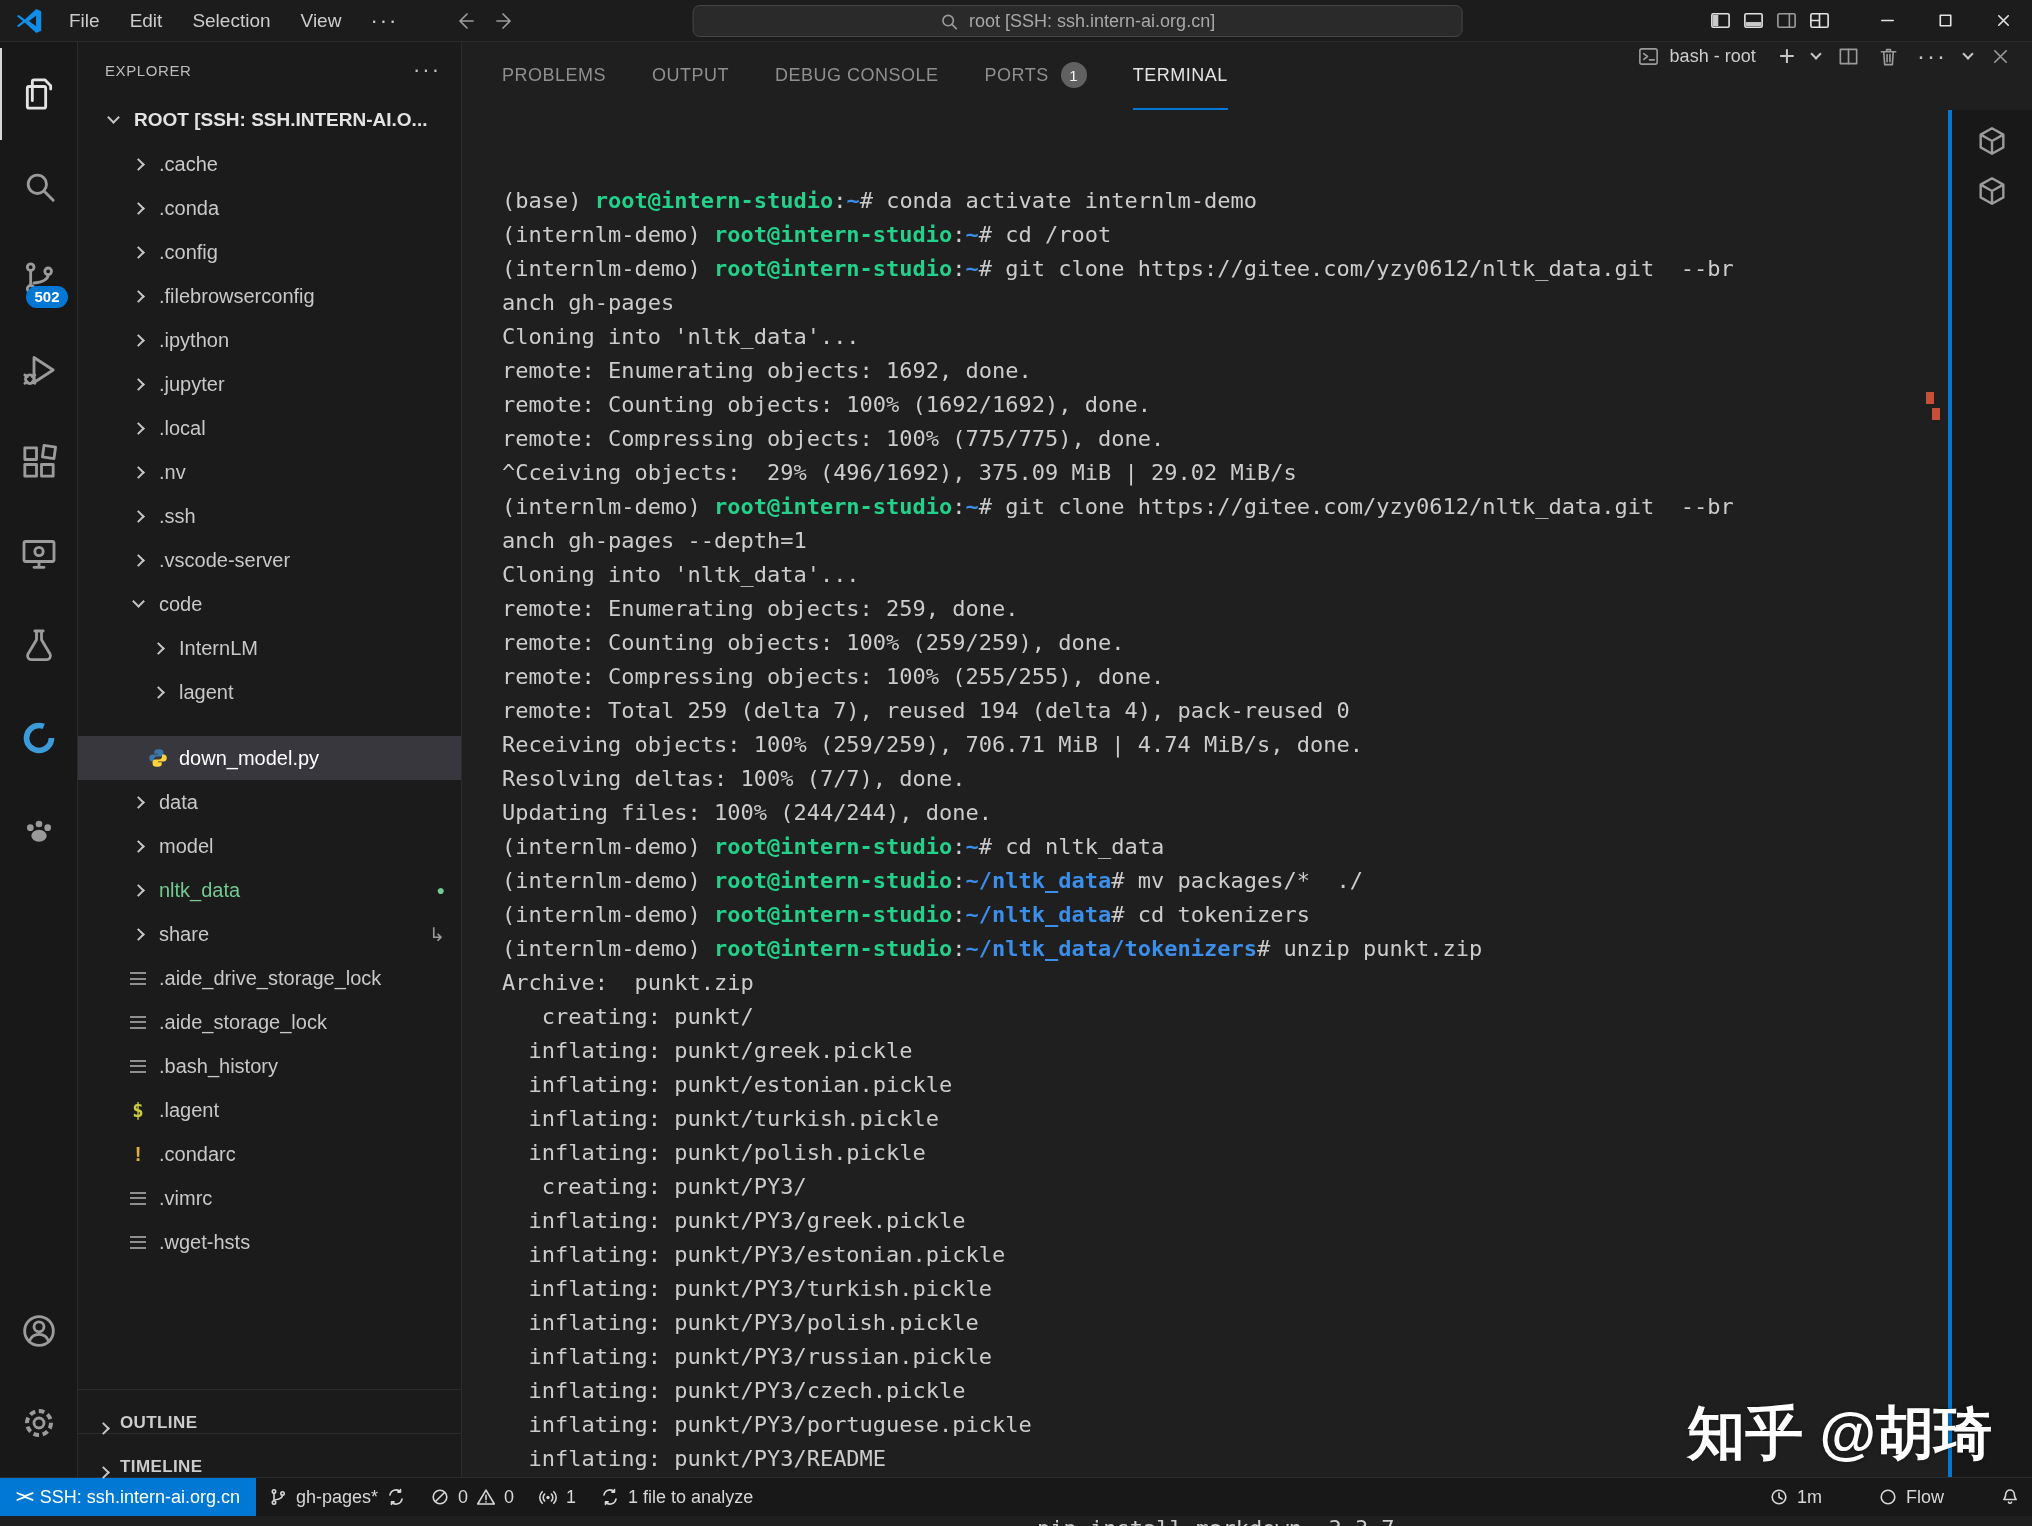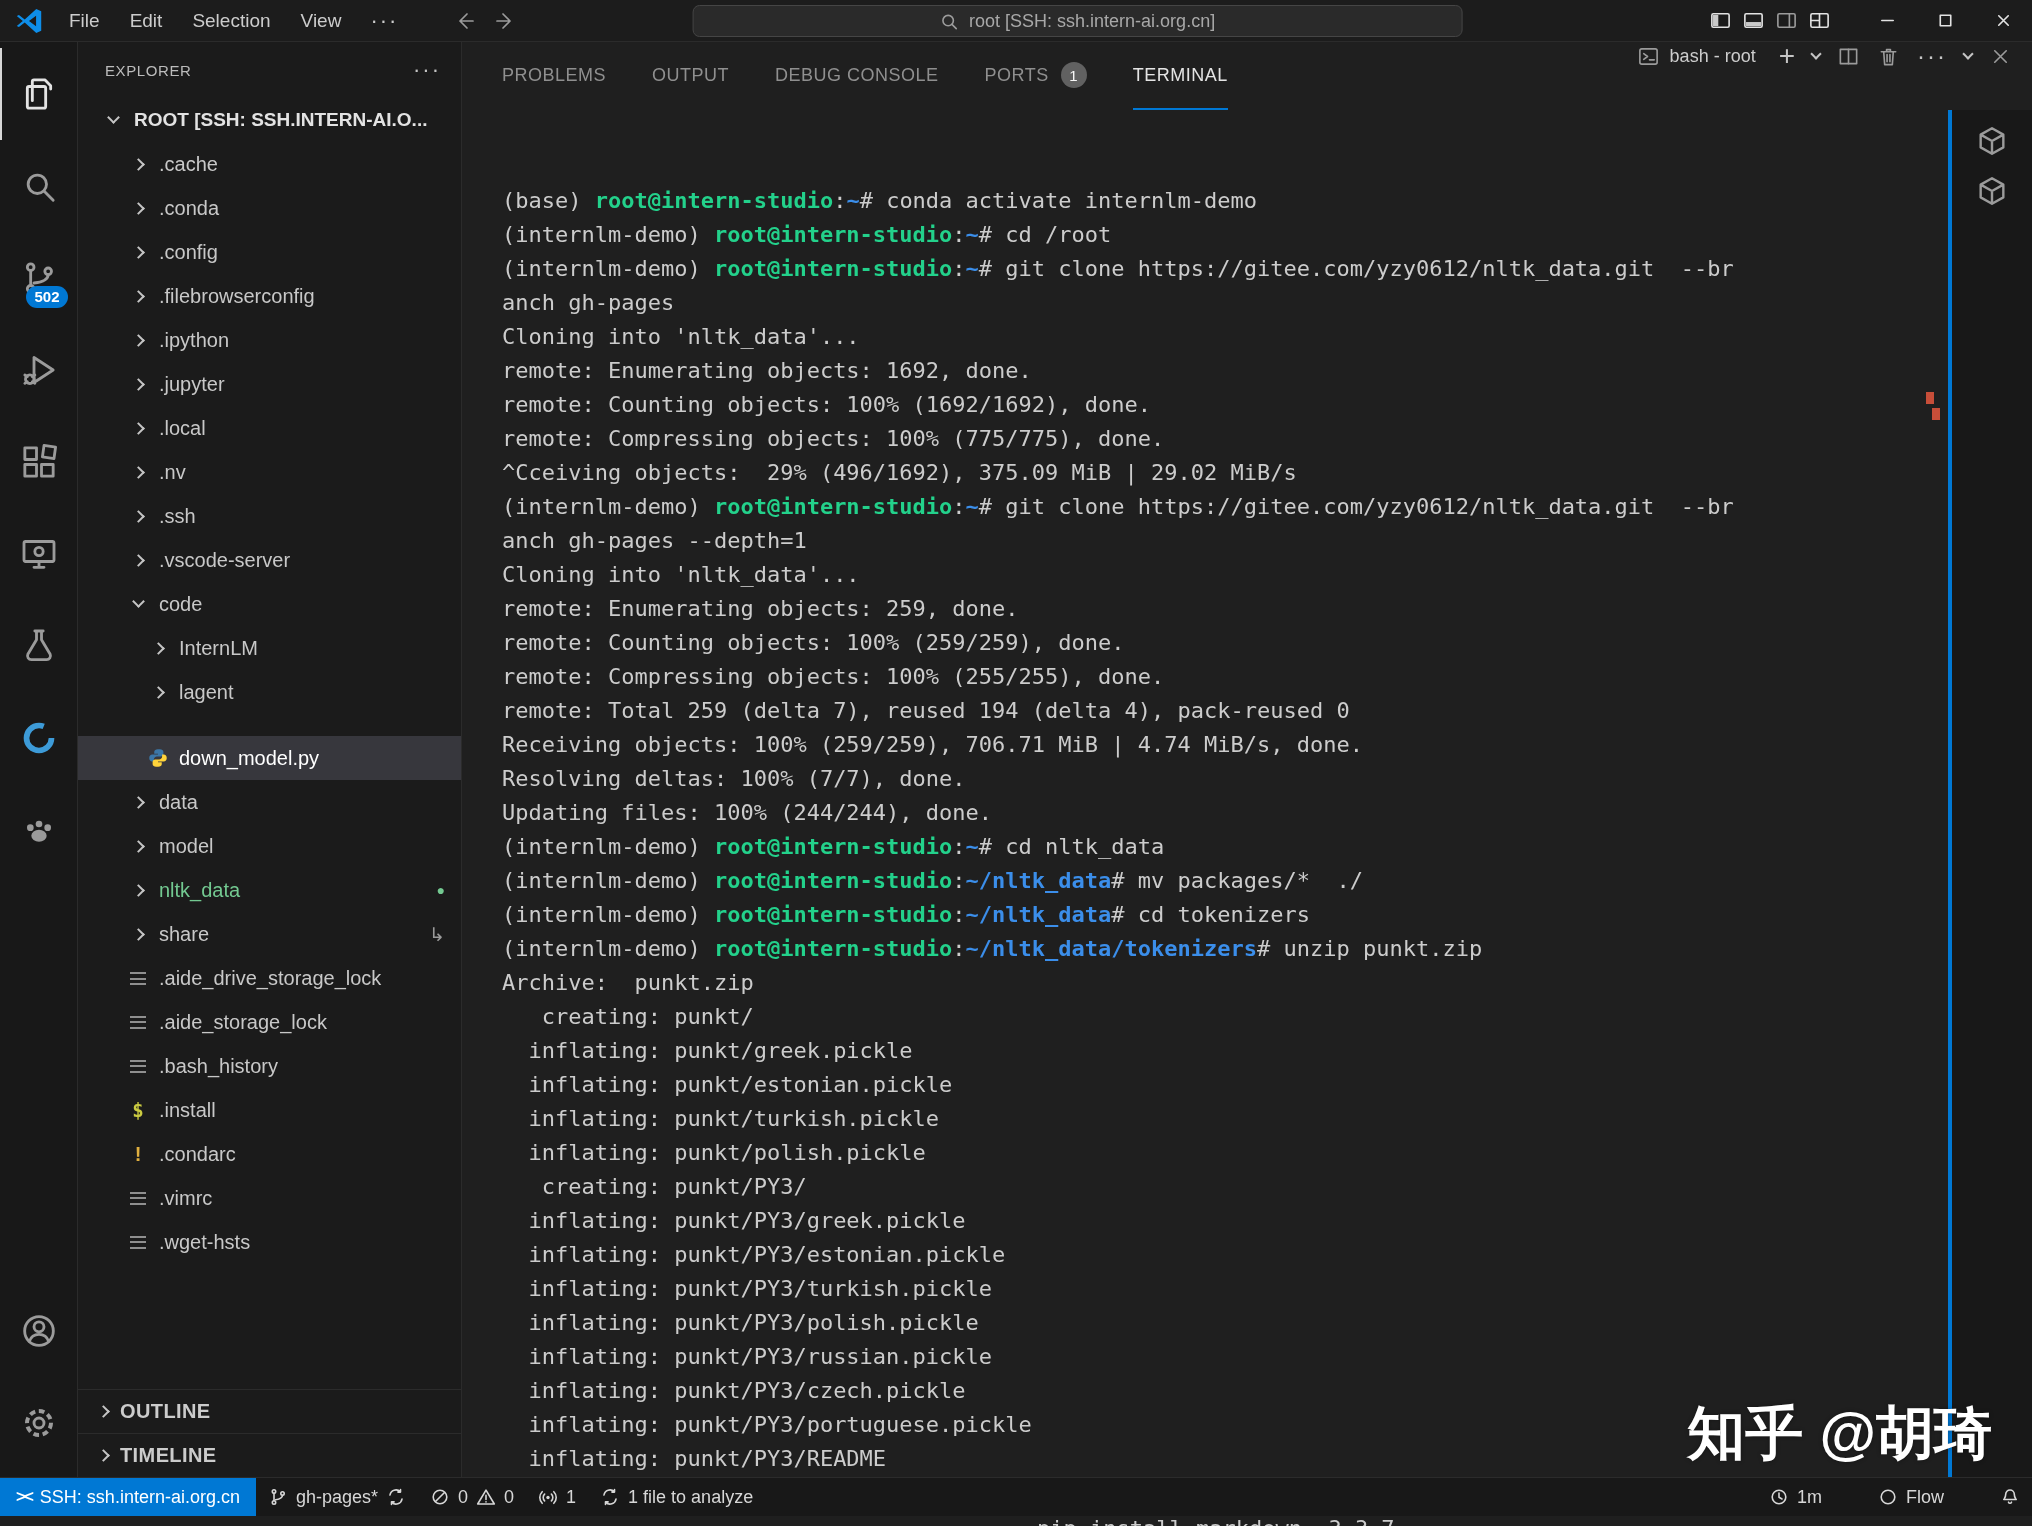--- a/index.html
+++ b/index.html
@@ -55,22 +55,22 @@
   .trail { margin-left:auto; margin-right:16px; }
   .trail.dot { color:#73c991; font-size:14px; }
   .trail.sym { color:#9a9a9a; font-size:19px; }
   .chev { display:inline-block; width:9px; height:9px; border-right:2px solid #c5c5c5;
           border-bottom:2px solid #c5c5c5; transform:rotate(-45deg); }
   .chev.down { transform:rotate(45deg); margin-top:-5px; }
   .fi-config { width:16px; height:13px; background:repeating-linear-gradient(to bottom,#8f8f8f 0 2px,transparent 2px 5.5px); }
   .fi-shell { color:#cbcb41; font-weight:bold; font-size:19px; font-family:"DejaVu Sans Mono",monospace; }
   .fi-bang { color:#e0af3f; font-weight:bold; font-size:20px; }
   .py-icon { width:20px; height:20px; }
-  .side-section { height:44px; display:flex; align-items:center; gap:12px; padding-left:21px;
-                  border-top:1px solid #2b2b2b; font-size:20px; font-weight:bold; color:#cccccc;
+  .side-section { height:44px; display:flex; align-items:flex-end; gap:12px; padding-left:21px;
+                  border-top:1px solid #2b2b2b; font-size:17px; font-weight:bold; color:#cccccc;
                   letter-spacing:.4px; cursor:pointer; flex:0 0 auto; }
 
   
   .main { flex:1 1 auto; background:#1f1f1f; display:flex; flex-direction:column; min-width:0; position:relative; }
   .panel-header { height:68px; display:flex; align-items:flex-start; padding:0 20px 0 40px; flex:0 0 auto; }
   .panel-tabs { display:flex; gap:46px; height:100%; }
   .panel-tab { font-size:18px; letter-spacing:.5px; color:#8f8f8f; display:flex; align-items:center;
                gap:12px; cursor:pointer; border-bottom:2px solid transparent; height:100%; }
   .panel-tab.active { color:#e4e4e4; border-bottom-color:#0078d4; }
   .tab-badge { background:#616161; color:#f8f8f8; font-size:15px; min-width:26px; height:26px;
@@ -404,21 +404,21 @@
           <div class="tree-row" style="padding-left: 46px;">
             <span class="tree-icon">
               <span class="fi-config"></span>
             </span>
             <span class="tree-label">.bash_history</span>
           </div>
           <div class="tree-row" style="padding-left: 46px;">
             <span class="tree-icon">
               <span class="fi-shell">$</span>
             </span>
-            <span class="tree-label">.install</span>
+            <span class="tree-label">.lagent</span>
           </div>
           <div class="tree-row" style="padding-left: 46px;">
             <span class="tree-icon">
               <span class="fi-bang">!</span>
             </span>
             <span class="tree-label">.condarc</span>
           </div>
           <div class="tree-row" style="padding-left: 46px;">
             <span class="tree-icon">
               <span class="fi-config"></span>

